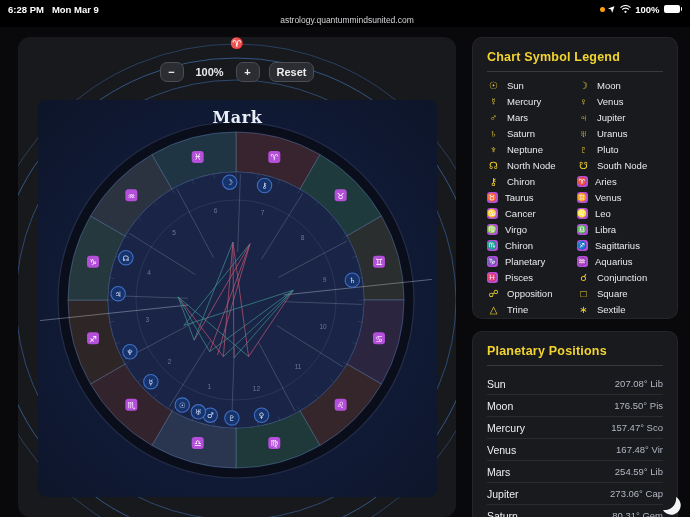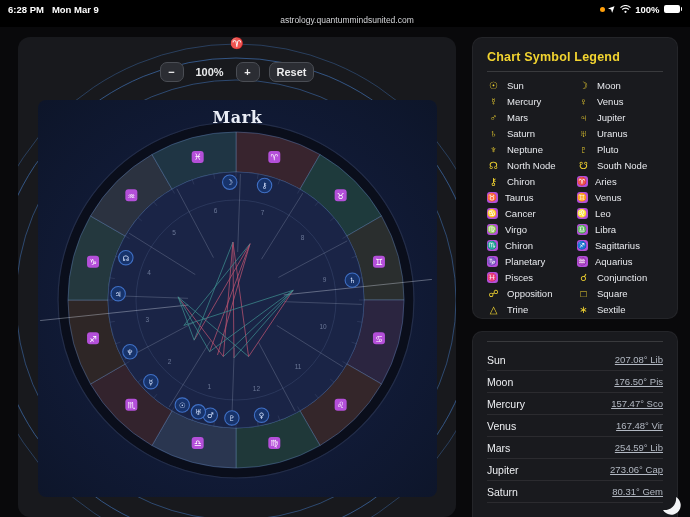--- a/index.html
+++ b/index.html
@@ -50,21 +50,21 @@
   #legend-panel{top:37px;height:282px;}
   .legend-grid{display:grid;grid-template-columns:1fr 1fr;row-gap:3.4px;column-gap:4px;}
   .legend-item{display:flex;align-items:center;gap:7px;height:12.6px;font-size:9.5px;color:#e8eaee;}
   .lg-glyph{width:13px;text-align:center;font-size:10px;line-height:11px;}
   .lg-sign{width:11px;height:11px;min-width:11px;border-radius:3px;color:#fff;font-size:8px;
     line-height:11.5px;text-align:center;}
   #positions-panel{top:331px;height:196px;}
   .pos-row{display:flex;justify-content:space-between;align-items:center;height:21px;
     border-bottom:1px solid rgba(255,255,255,.08);}
   .pos-name{font-size:10.5px;color:#edeff2;}
-  .pos-value{font-size:9.5px;color:#b2b8c2;text-decoration:underline;}
+  .pos-value{font-size:9.5px;color:#b2b8c2;}
   .moon-fab{position:absolute;left:662px;top:496px;z-index:9;}
 </style>
 </head>
 <body>
 
 <div class="topbar">
   <div class="statusrow">
     <div class="status-left">
       <span>6:28 PM</span>
       <span>Mon Mar 9</span>
@@ -397,20 +397,21 @@
         <span>Trine</span>
       </div>
       <div class="legend-item">
         <span class="lg-glyph" style="color: rgb(242, 212, 48);">∗</span>
         <span>Sextile</span>
       </div>
     </div>
 </div>
 
 <div class="panel" id="positions-panel">
+  <div class="panel-title" style="color: rgb(242, 212, 48);">Planetary Positions</div>
   <div class="panel-divider"></div>
   <div id="pos-table">
       <div class="pos-row">
         <span class="pos-name">Sun</span>
         <span class="pos-value">207.08° Lib</span>
       </div>
       <div class="pos-row">
         <span class="pos-name">Moon</span>
         <span class="pos-value">176.50° Pis</span>
       </div>

